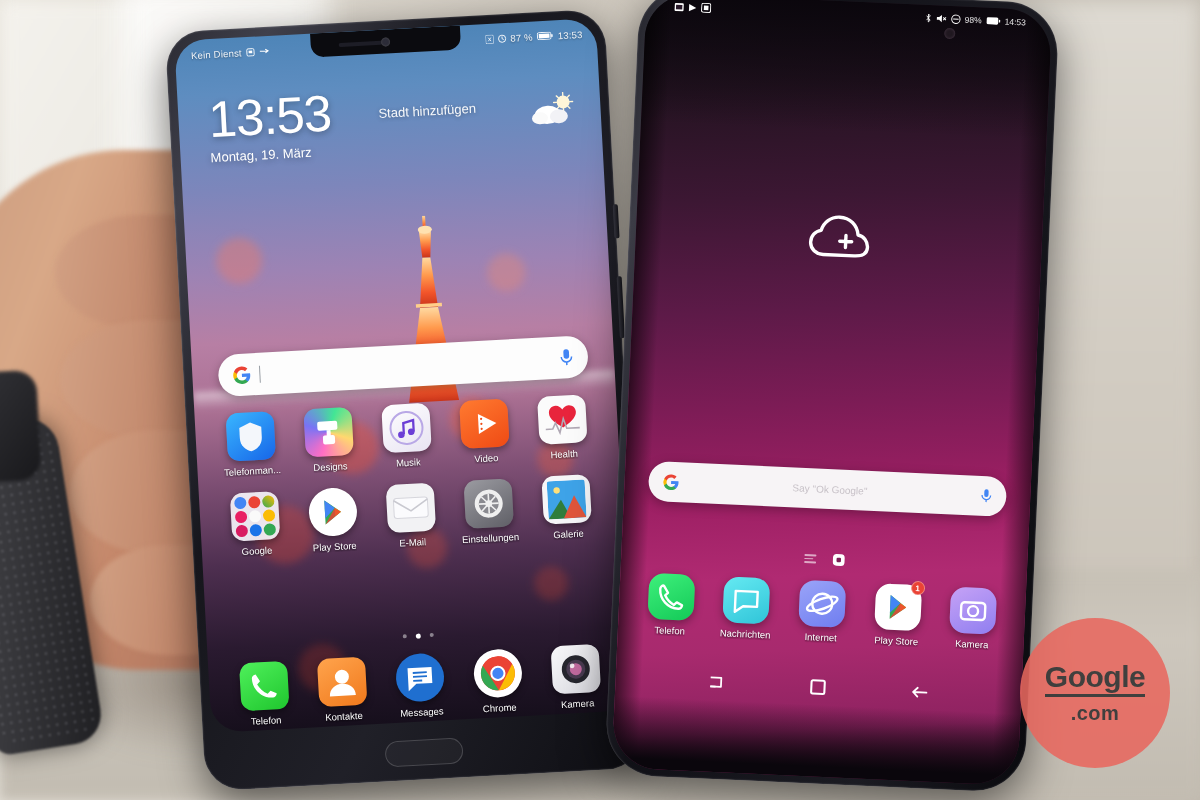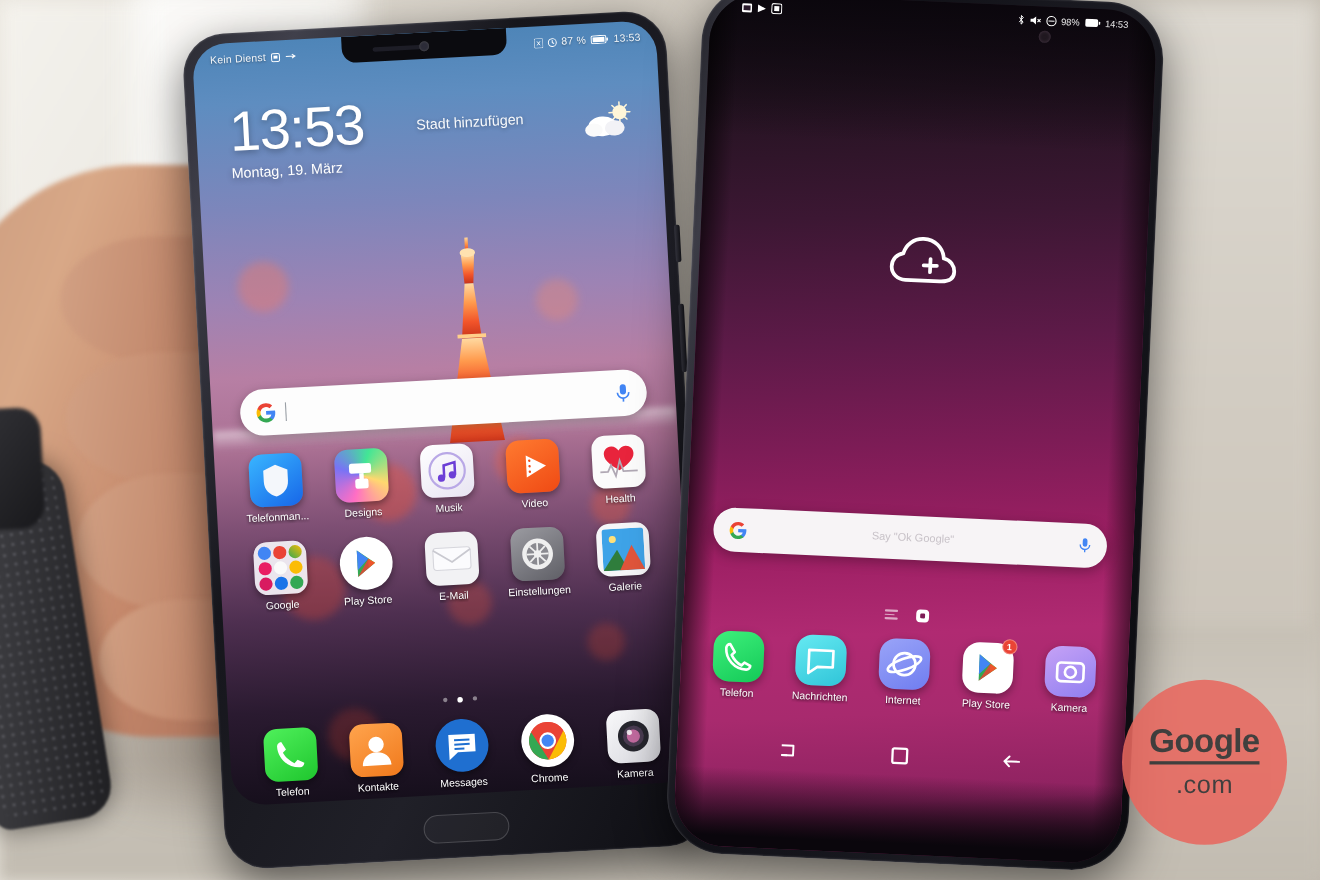--- a/index.html
+++ b/index.html
@@ -268,21 +268,21 @@
 
   
   .watermark {
     position:absolute; right: 30px; bottom: 32px; width: 150px; height: 150px;
     border-radius: 50%; background: #e8685f; opacity: .88;
     display:flex; flex-direction:column; align-items:center; justify-content:center;
     z-index: 30;
   }
   .wm-main { font-size: 30px; font-weight: bold; color:#2e2e2e; letter-spacing:-.5px;
     border-bottom: 3px solid #2e2e2e; padding-bottom: 2px; line-height:1; }
-  .wm-sub { font-size: 23px; font-weight: normal; color:#2e2e2e; margin-top: 5px; letter-spacing:.5px;}
+  .wm-sub { font-size: 20px; font-weight: bold; color:#2e2e2e; margin-top: 5px; letter-spacing:.5px;}
 
   .hw-side-btn { position:absolute; right: -3px; top: 268px; width: 5px; height: 62px;
     background: linear-gradient(90deg,#3a3a44,#15151b); border-radius: 2px; z-index: 3;}
   .hw-side-btn2 { position:absolute; right: -3px; top: 196px; width: 5px; height: 34px;
     background: linear-gradient(90deg,#3a3a44,#15151b); border-radius: 2px; z-index:3;}
 </style>
 </head>
 <body>
 
 <div id="scene">

